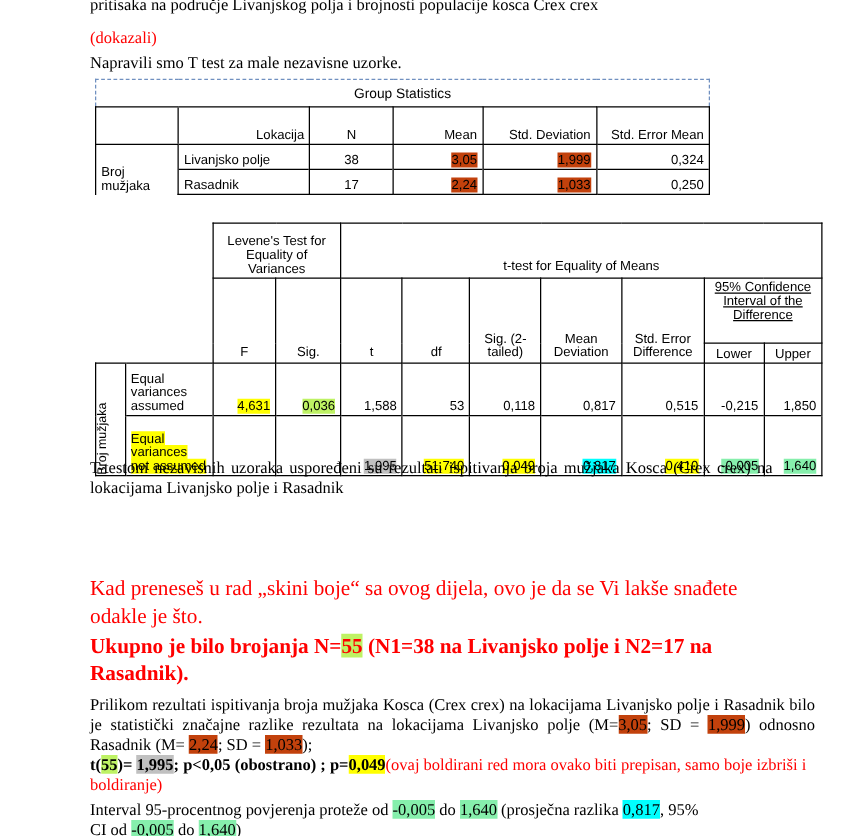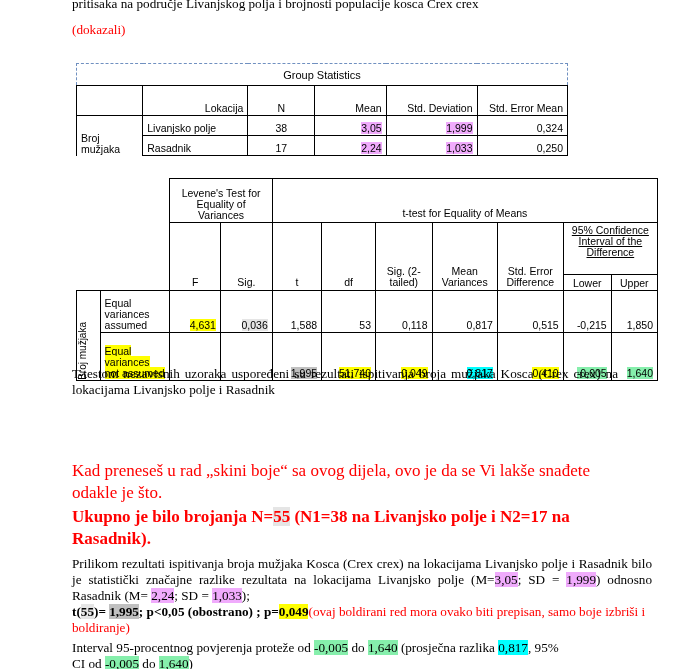--- a/index.html
+++ b/index.html
@@ -34,22 +34,22 @@
   .para.nojust { text-align: left; }
 
   .big-red {
     font-size: 17px;
     line-height: 22px;
     color: #ff0000;
   }
 
   
   .hl-yellow  { background: #ffff00; }
-  .hl-green   { background: #e5e5e5; }
-  .hl-magenta { background: #f0abfc; }
+  .hl-green   { background: #bef264; }
+  .hl-magenta { background: #c2410c; }
   .hl-cyan    { background: #00ffff; }
   .hl-gray    { background: #c0c0c0; }
   .hl-olive   { background: #86efac; color:#000; }
 
   .sp-red  { color: #ff0000; }
   .bold    { font-weight: bold; }
 
   
   .spss {
     position: absolute;
@@ -103,20 +103,23 @@
 <div class="page">
 
   <div class="para" style="top:-4px;">
     <span>pritisaka na područje Livanjskog polja i brojnosti populacije kosca Crex crex</span>
   </div>
 
   <div class="para red nojust" style="top:22px;">
     <span>(dokazali)</span>
   </div>
 
+  <div class="para nojust" style="top:42px;">
+    <span>Napravili smo T test za male nezavisne uzorke.</span>
+  </div>
 
   <table class="spss" id="group-stats">
     <tbody>
         <tr>
       <td class="title-cell" colspan="6">Group Statistics</td>
     </tr>
     <tr style="height:30px;">
       <td class="dash-r" style="width:62px;border-bottom:1px solid #000;"></td>
       <td class="r" style="width:110px;">Lokacija</td>
       <td class="c" style="width:70px;">N</td>
@@ -161,21 +164,21 @@
     </tr>
 
     <tr style="height:52px;">
       <td class="noborder"></td>
       <td class="noborder"></td>
       <td class="c" rowspan="2" style="width:50px;vertical-align:bottom;padding-bottom:2px;">F</td>
       <td class="c" rowspan="2" style="width:52px;vertical-align:bottom;padding-bottom:2px;">Sig.</td>
       <td class="c" rowspan="2" style="width:48px;vertical-align:bottom;padding-bottom:2px;">t</td>
       <td class="c" rowspan="2" style="width:52px;vertical-align:bottom;padding-bottom:2px;">df</td>
       <td class="c" rowspan="2" style="width:58px;vertical-align:bottom;padding-bottom:2px;line-height:11px;">Sig. (2-tailed)</td>
-      <td class="c" rowspan="2" style="width:62px;vertical-align:bottom;padding-bottom:2px;line-height:11px;">Mean Variances</td>
+      <td class="c" rowspan="2" style="width:62px;vertical-align:bottom;padding-bottom:2px;line-height:11px;">Mean Deviation</td>
       <td class="c" rowspan="2" style="width:62px;vertical-align:bottom;padding-bottom:2px;line-height:11px;">Std. Error Difference</td>
       <td class="c" colspan="2" style="line-height:11px;vertical-align:top;padding-top:2px;text-decoration:underline;">95% Confidence Interval of the Difference</td>
     </tr>
     <tr style="height:16px;">
       <td class="noborder"></td>
       <td class="noborder"></td>
       <td class="c" style="width:44px;">Lower</td>
       <td class="c" style="width:42px;">Upper</td>
     </tr>
 

